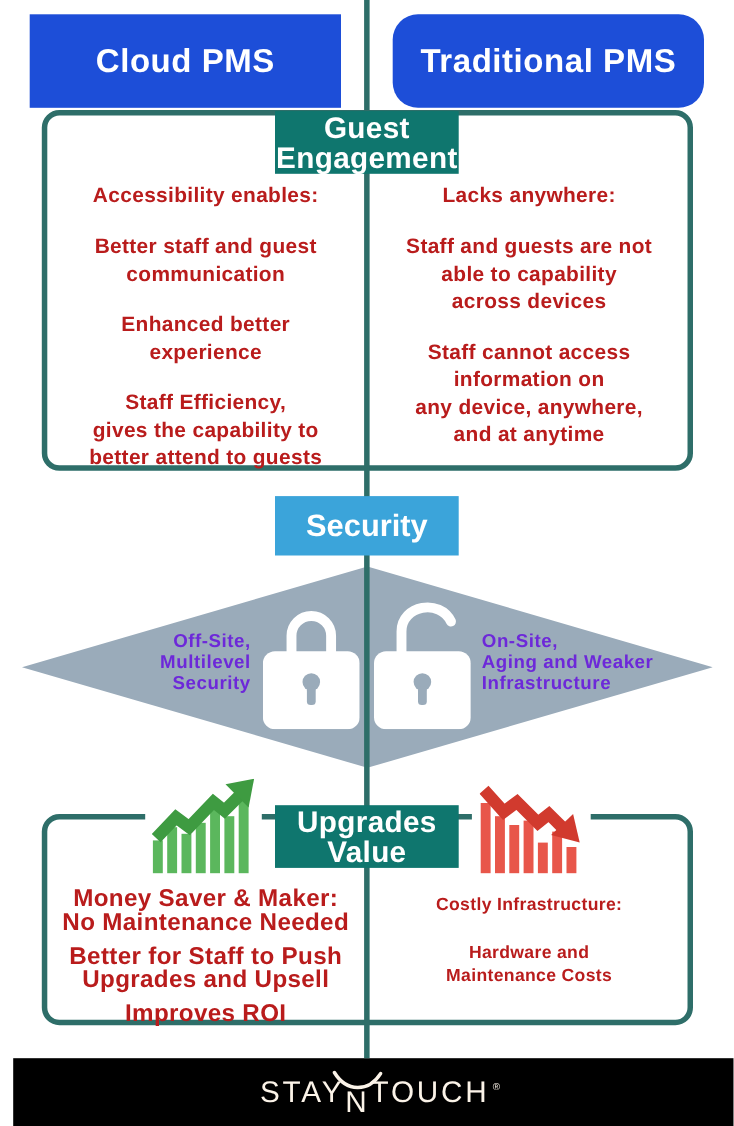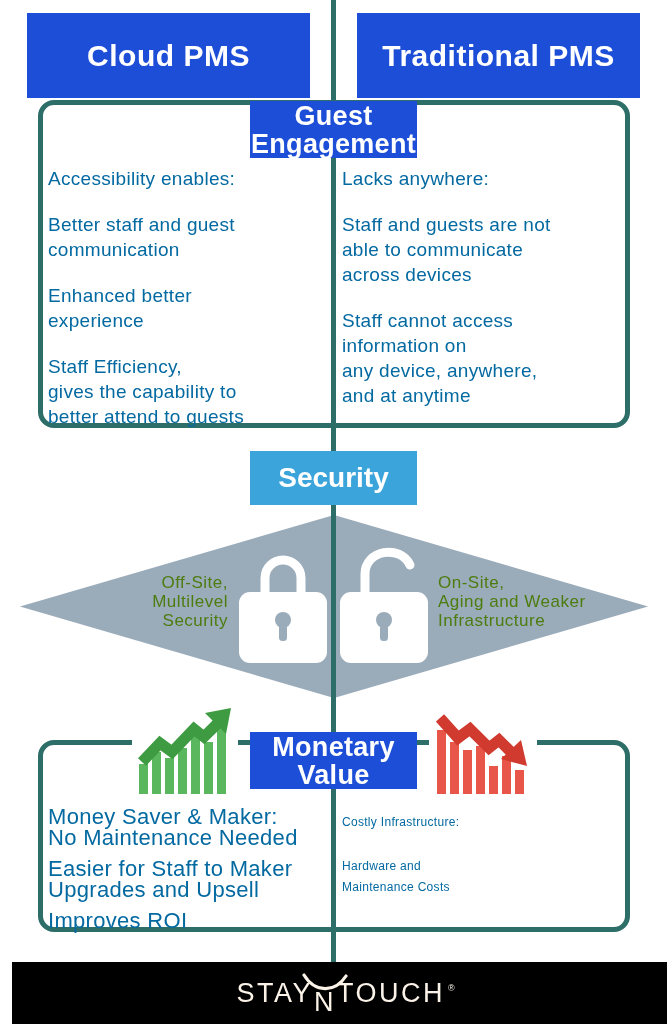--- a/index.html
+++ b/index.html
@@ -9,57 +9,57 @@
   }
   
   .vline { position:absolute; left:331px; top:0; width:5px; height:962px;
            background:#2E6E69; z-index:2; }
 
   
   .hdr { position:absolute; top:13px; width:283px; height:85px; background:#1d4ed8;
          color:#fff; display:flex; align-items:center; justify-content:center;
          font-size:30px; font-weight:bold; letter-spacing:0.5px; z-index:1; }
   .hdr.left  { left:27px; }
-  .hdr.right { left:357px; }
+  .hdr.right { left:357px;border-radius:23px; }
 
   
   .obox { position:absolute; left:38px; width:592px; border:5px solid #2E6E69;
           border-radius:16px; background:#fff; box-sizing:border-box; z-index:1; }
   #guest-box    { top:100px; height:328px; }
   #monetary-box { top:740px; height:192px; }
 
   
-  .plabel { position:absolute; background:#1d4ed8; color:#fff; text-align:center;
+  .plabel { position:absolute; background:#0f766e; color:#fff; text-align:center;
             display:flex; align-items:center; justify-content:center;
             font-size:27px; line-height:28px; font-weight:bold; letter-spacing:0.3px;
             white-space:pre-line; z-index:3; }
   #guest-label    { left:250px; top:101px; width:167px; height:57px; }
   #monetary-label { left:250px; top:732px; width:167px; height:57px; }
 
   
   .blabel { position:absolute; left:250px; top:451px; width:167px; height:54px;
             background:#3BA4DA; color:#fff; display:flex; align-items:center;
             justify-content:center; font-size:28px; font-weight:bold; z-index:3; }
 
   
-  .col { position:absolute; text-align:left; color:#0369a1; font-weight:normal;
+  .col { position:absolute; text-align:center; color:#b91c1c; font-weight:bold;
          letter-spacing:0.3px; z-index:3; }
   .col p { white-space:pre-line; margin:0 0 21px; font-size:19px; line-height:25px; }
   #guest-left-col  { left:48px;  top:166px; width:278px; }
   #guest-right-col { left:342px; top:166px; width:278px; }
   #monetary-left-col  { left:48px;  top:806px; width:278px; }
   #monetary-right-col { left:342px; top:812px; width:278px; }
   #monetary-left-col p  { font-size:22px; line-height:21px; margin:0 0 10px; }
-  #monetary-right-col p { font-size:12px; line-height:21px; margin:0 0 23px; }
+  #monetary-right-col p { font-size:16px; line-height:21px; margin:0 0 23px; }
 
   
   .diamond { position:absolute; left:20px; top:515px; width:628px; height:183px;
              background:#9AABBA; z-index:1;
              clip-path:polygon(50% 0, 100% 50%, 50% 100%, 0 50%); }
-  .sec-cap { position:absolute; color:#4d7c0f; font-weight:normal; font-size:17px;
+  .sec-cap { position:absolute; color:#6d28d9; font-weight:bold; font-size:17px;
              line-height:19px; letter-spacing:0.5px; white-space:pre-line; z-index:3; }
   #sec-left-cap  { left:78px;  top:573px; width:150px; text-align:right; }
   #sec-right-cap { left:438px; top:573px; width:190px; text-align:left; }
   .lock { position:absolute; z-index:3; }
   #lock-closed { left:239px; top:544px; }
   #lock-open   { left:340px; top:538px; }
 
   
   .icon-wrap { position:absolute; background:#fff; display:flex; align-items:center;
                justify-content:center; z-index:3; }
@@ -103,21 +103,21 @@
     <p>Enhanced better
 experience</p>
     <p>Staff Efficiency,
 gives the capability to
 better attend to guests</p>
   </div>
 
   <div class="col" id="guest-right-col">
     <p>Lacks anywhere:</p>
     <p>Staff and guests are not
-able to communicate
+able to capability
 across devices</p>
     <p>Staff cannot access
 information on
 any device, anywhere,
 and at anytime</p>
   </div>
 
   <div class="blabel">Security</div>
 
   <div class="sec-cap" id="sec-left-cap">Off-Site,
@@ -134,21 +134,21 @@
     <rect x="40" y="80" width="8" height="17" rx="3.5" fill="#9AABBA"></rect>
   </svg>
 
   <svg class="lock" id="lock-open" width="88" height="125" viewBox="0 0 88 125">
     <path d="M25 60 L25 36 C25 12 60 6 70 27" fill="none" stroke="#ffffff" stroke-width="9" stroke-linecap="round"></path>
     <rect x="0" y="54" width="88" height="71" rx="11" fill="#ffffff"></rect>
     <circle cx="44" cy="82" r="8" fill="#9AABBA"></circle>
     <rect x="40" y="86" width="8" height="17" rx="3.5" fill="#9AABBA"></rect>
   </svg>
 
-  <div class="plabel" id="monetary-label">Monetary
+  <div class="plabel" id="monetary-label">Upgrades
 Value</div>
 
   <div class="icon-wrap" id="green-icon-wrap">
     <svg width="94" height="86" viewBox="0 0 92 86">
       <g fill="#5BB75D">
         <rect x="0" y="56" width="9" height="30"></rect>
         <rect x="13" y="44" width="9" height="42"></rect>
         <rect x="26" y="50" width="9" height="36"></rect>
         <rect x="39" y="40" width="9" height="46"></rect>
         <rect x="52" y="26" width="9" height="60"></rect>
@@ -172,21 +172,21 @@
         <rect x="78" y="62" width="9" height="24"></rect>
       </g>
       <path d="M3 10 L21 30 L33 21 L52 40 L62 32 L76 46" fill="none" stroke="#D13A2E" stroke-width="11"></path>
       <polygon points="90,58 64,51 84,32" fill="#D13A2E"></polygon>
     </svg>
   </div>
 
   <div class="col" id="monetary-left-col">
     <p>Money Saver &amp; Maker:
 No Maintenance Needed</p>
-    <p>Easier for Staff to Maker
+    <p>Better for Staff to Push
 Upgrades and Upsell</p>
     <p>Improves ROI</p>
   </div>
 
   <div class="col" id="monetary-right-col">
     <p>Costly Infrastructure:</p>
     <p>Hardware and
 Maintenance Costs</p>
   </div>
 

